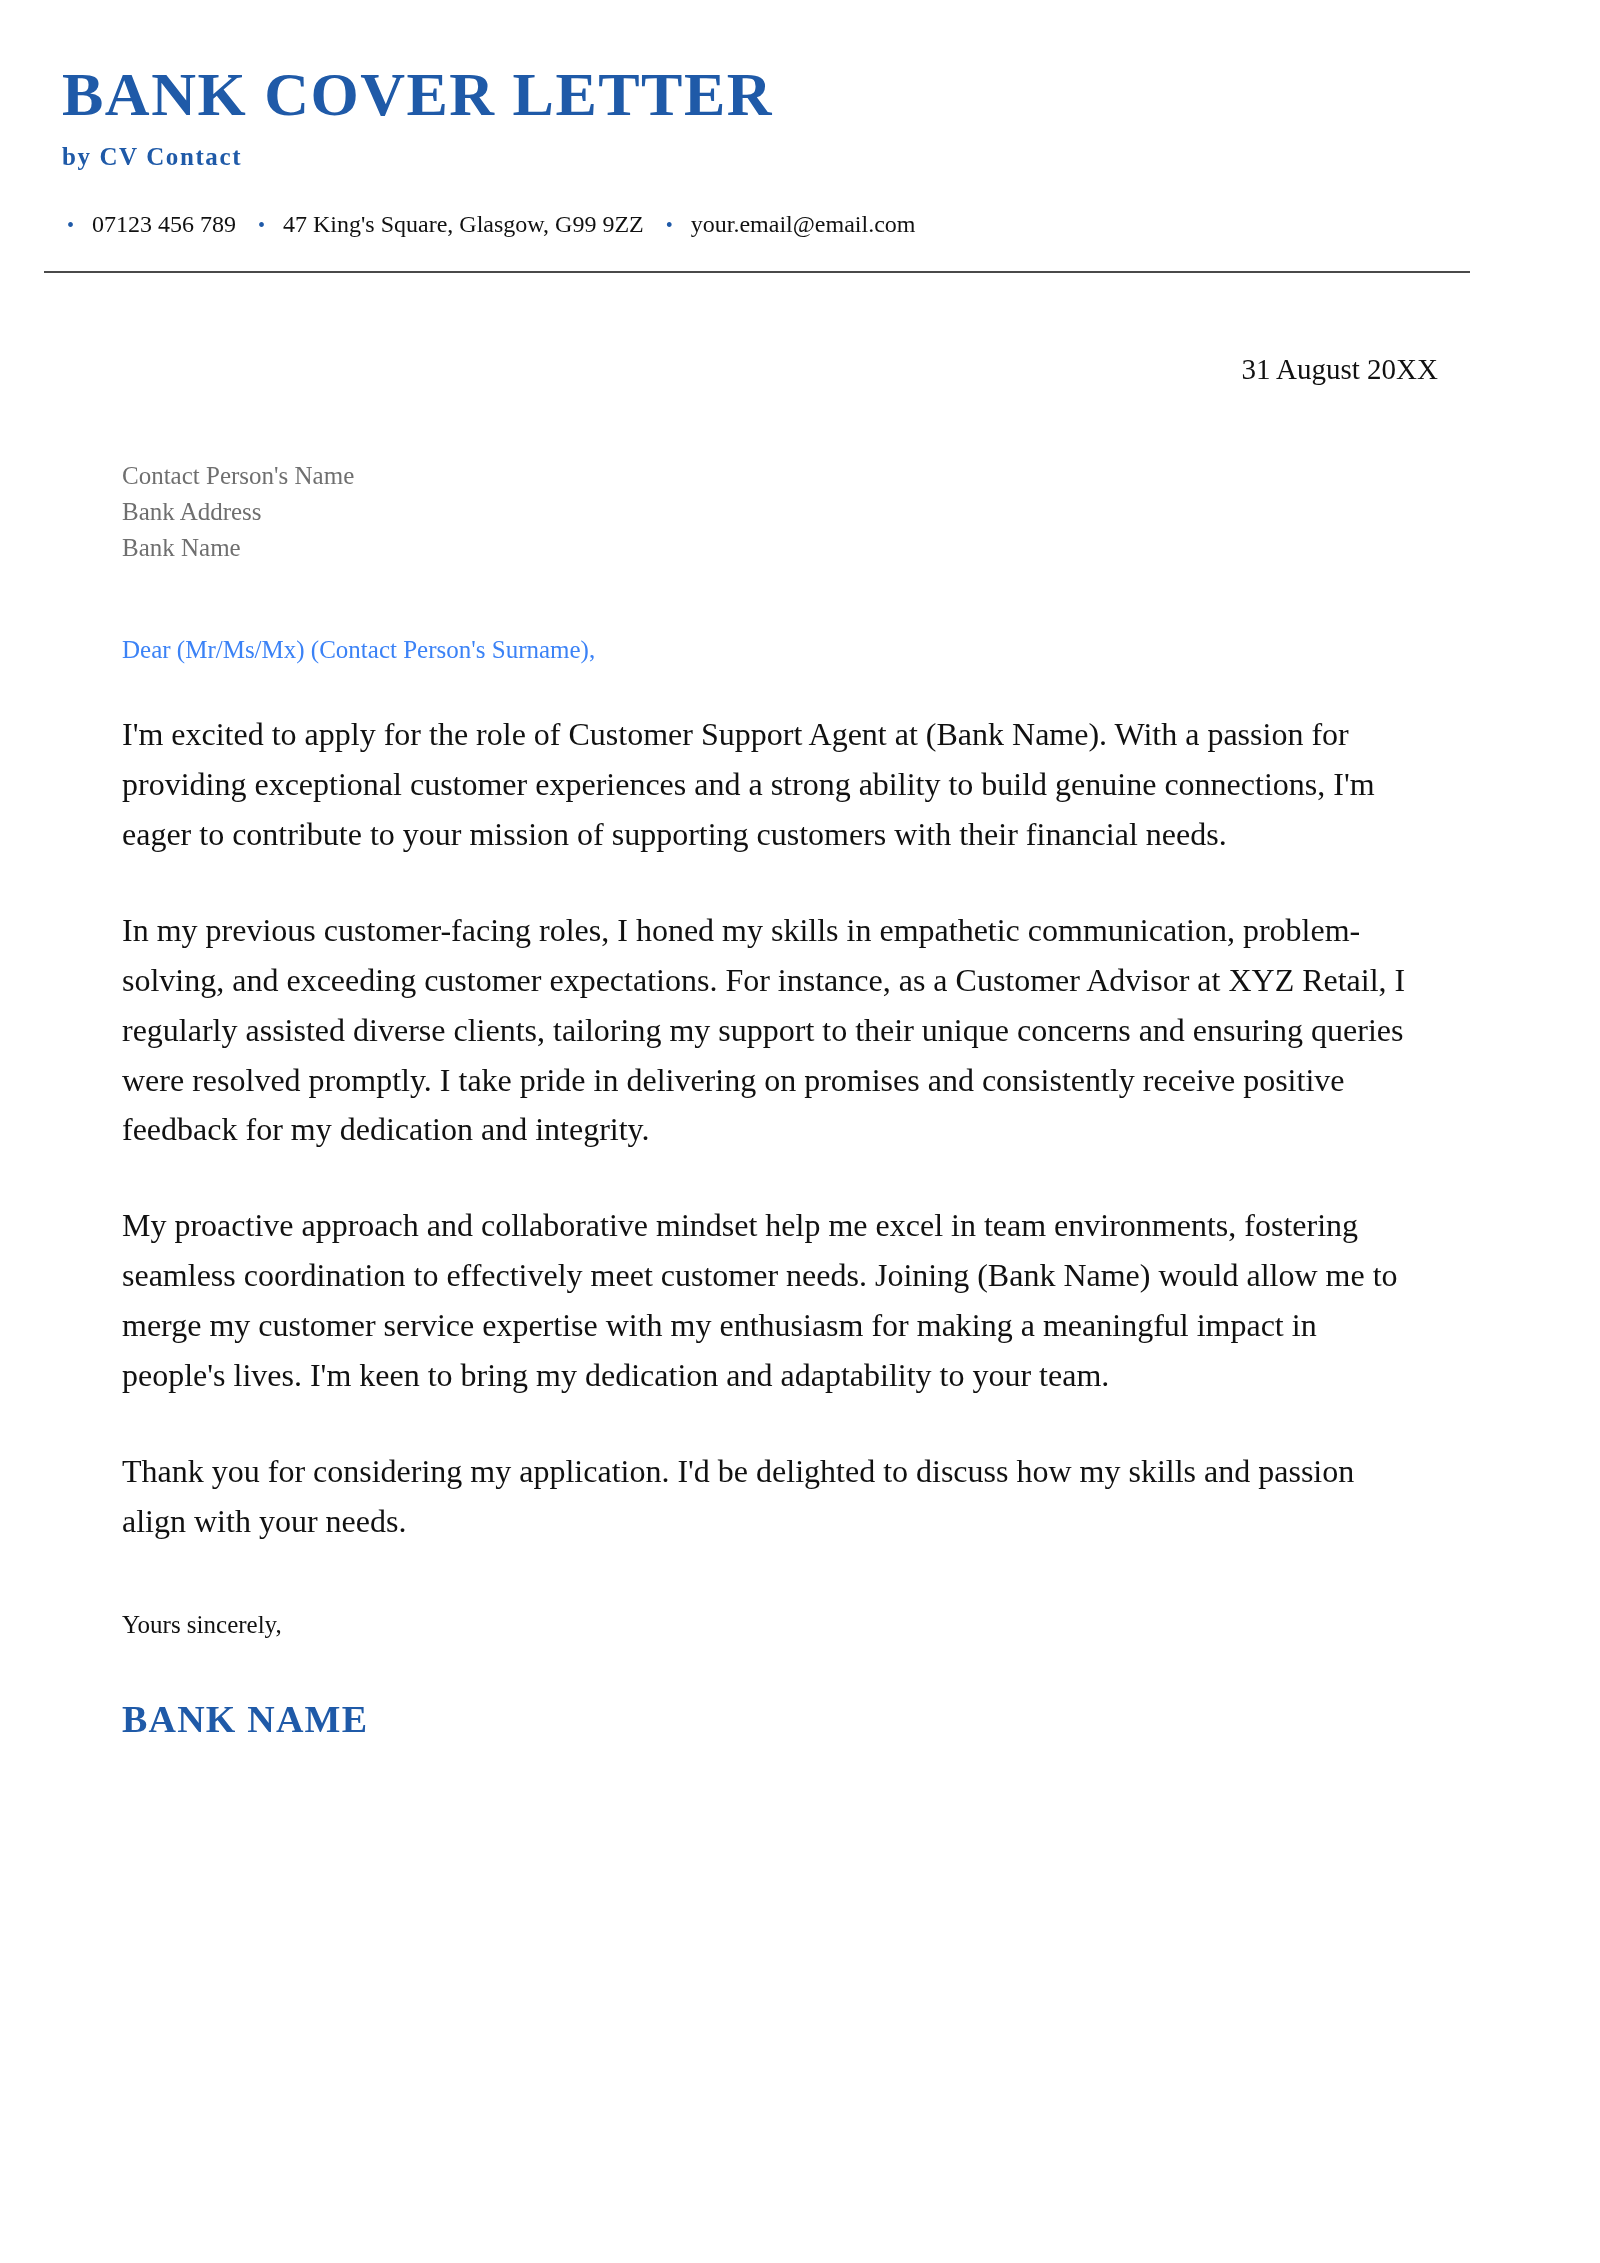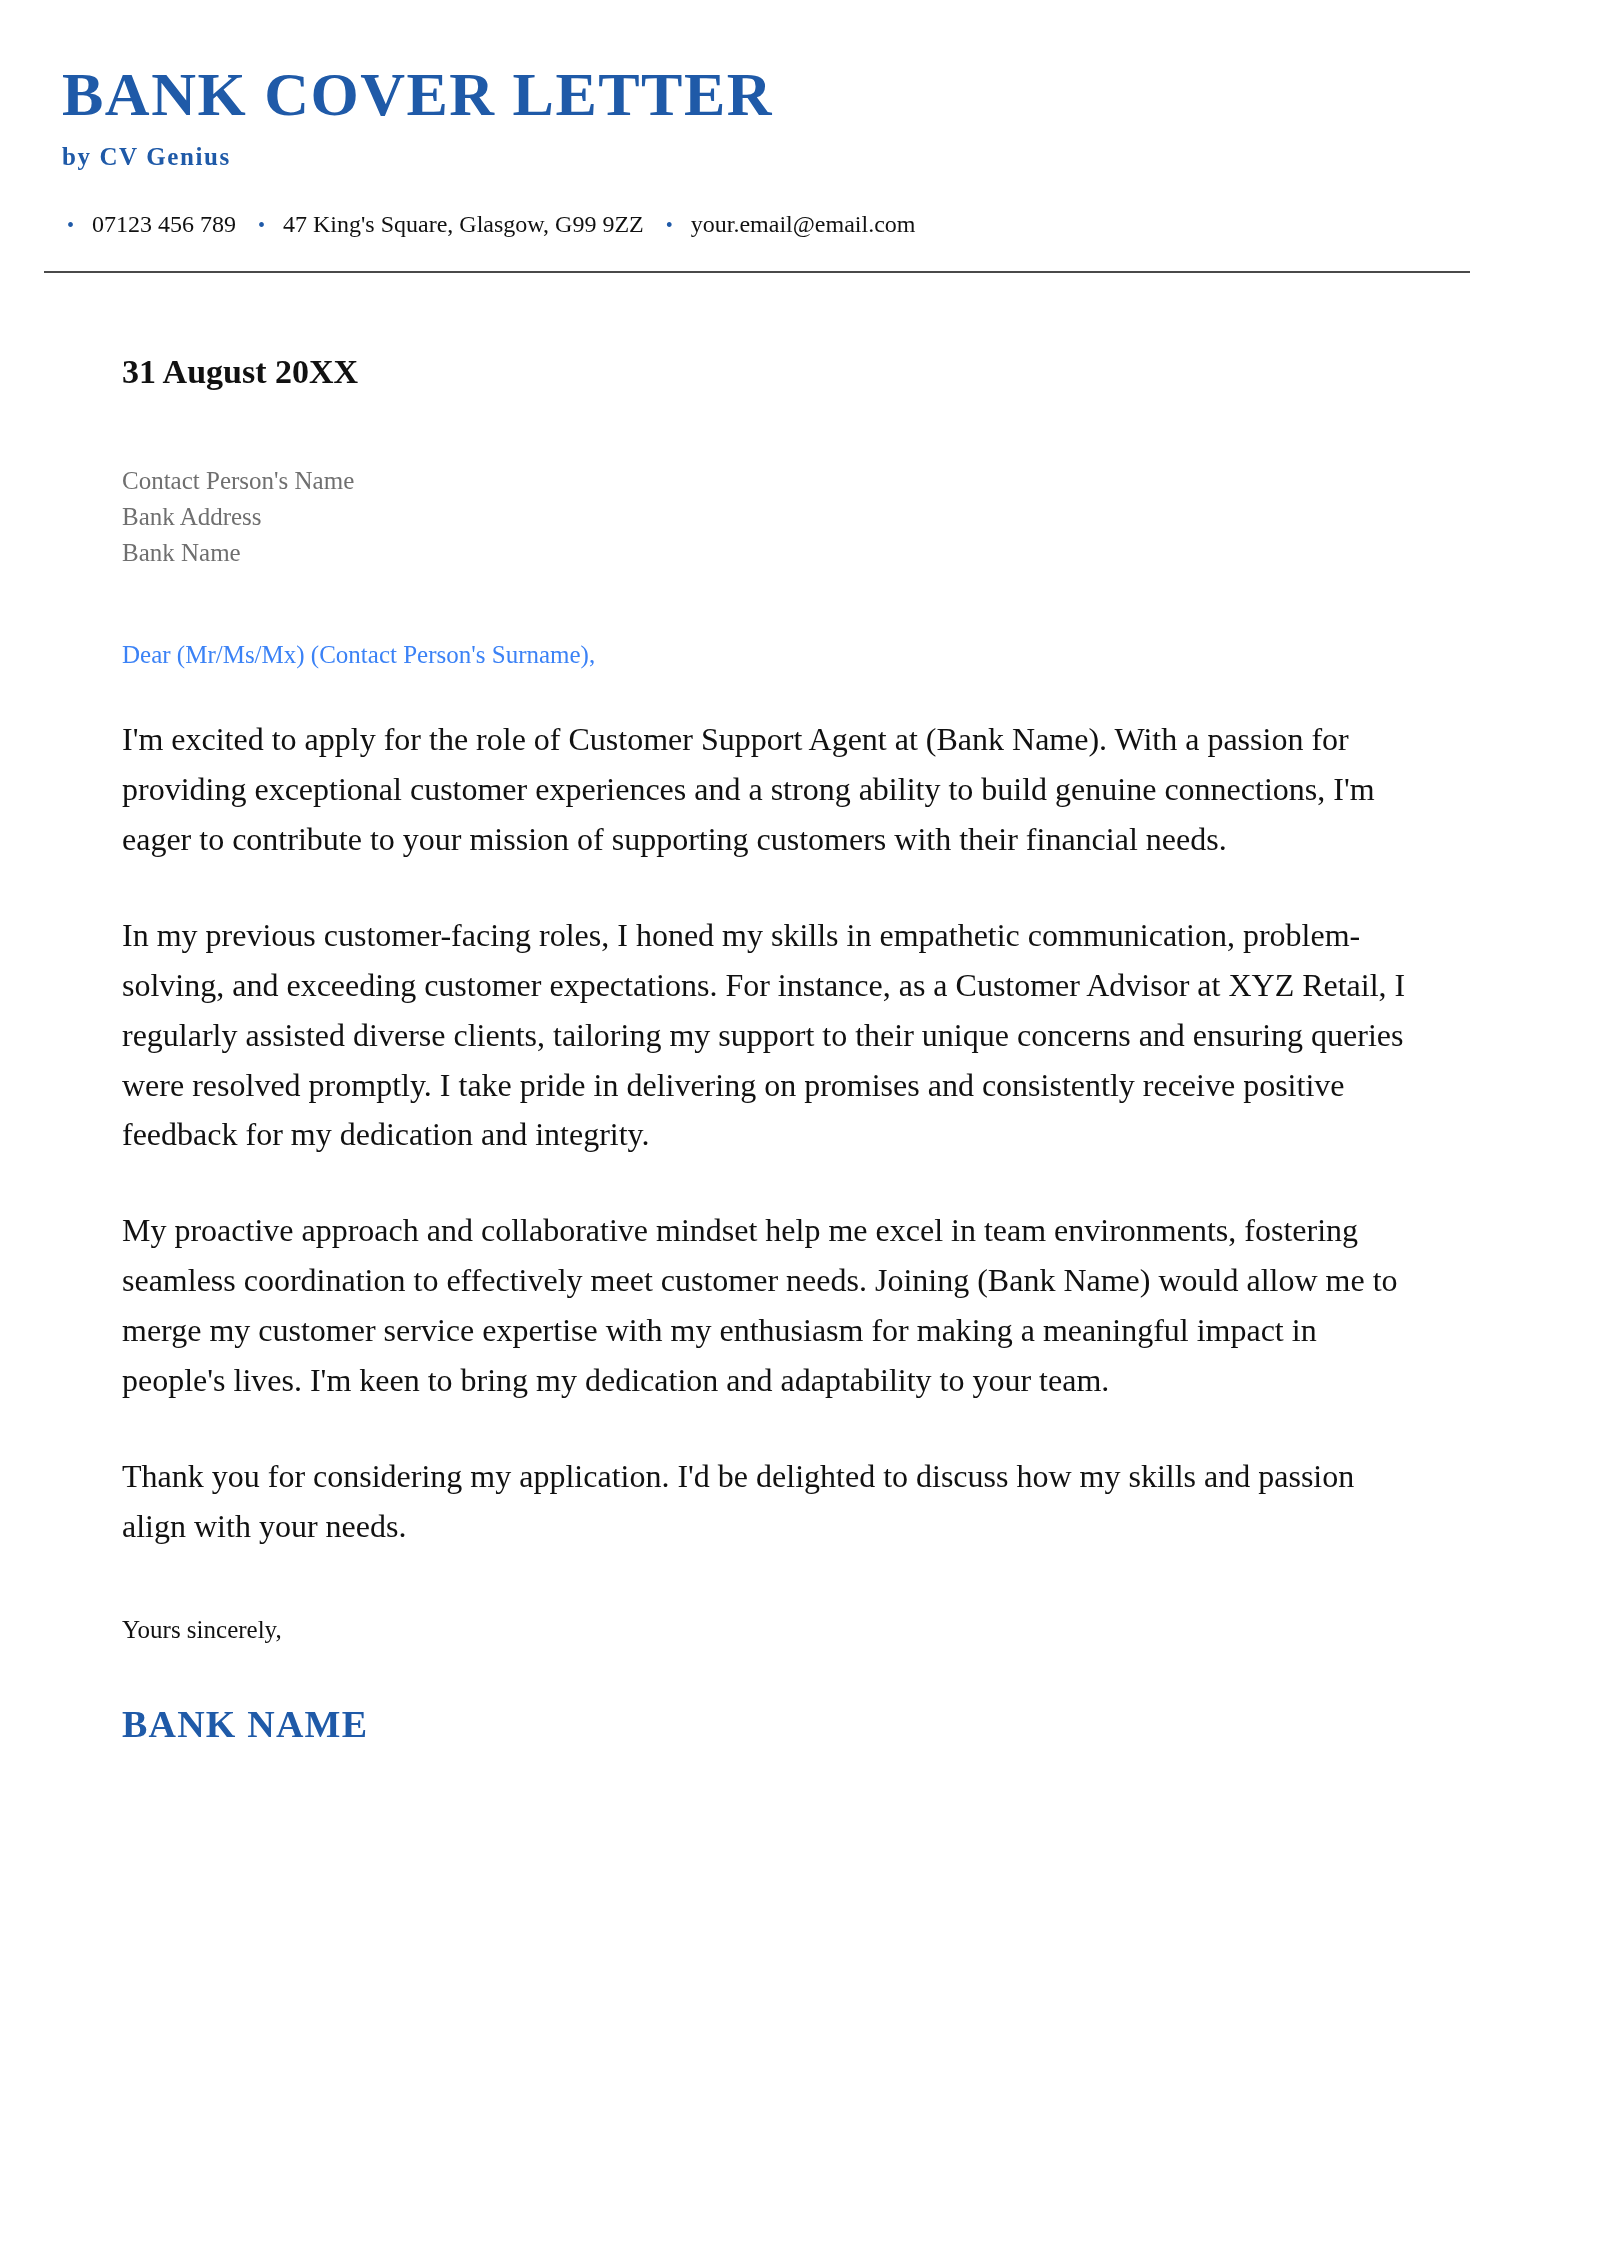--- a/index.html
+++ b/index.html
@@ -79,25 +79,25 @@
     height: 2px;
     background: #4a4a4a;
   }
 
   
   .body-wrap {
     padding: 0 140px 0 122px;
   }
 
   .date-line {
-    font-size: 34px;
+    text-align: right;
+    font-size: 29px;
     color: #111111;
     margin-top: 80px;
     padding-right: 22px;
-    font-weight: bold;
   }
 
   .recipient {
     margin-top: 72px;
     font-size: 25px;
     color: #6f6f6f;
     line-height: 1.44;
   }
   .recipient div { margin: 0; }
 
@@ -131,21 +131,21 @@
   }
 </style>
 </head>
 <body>
 
 <div class="page">
 
   <div class="header">
     <h1 class="letter-title">BANK COVER LETTER</h1>
 
-    <div class="byline">by CV Genius</div>
+    <div class="byline">by CV Contact</div>
 
     <div class="contact-row">
       <span class="contact-bullet">•</span>
       <span class="contact-item">07123 456 789</span>
 
       <span class="contact-bullet mid">•</span>
       <span class="contact-item">47 King's Square, Glasgow, G99 9ZZ</span>
 
       <span class="contact-bullet mid">•</span>
       <span class="contact-item">your.email@email.com</span>

